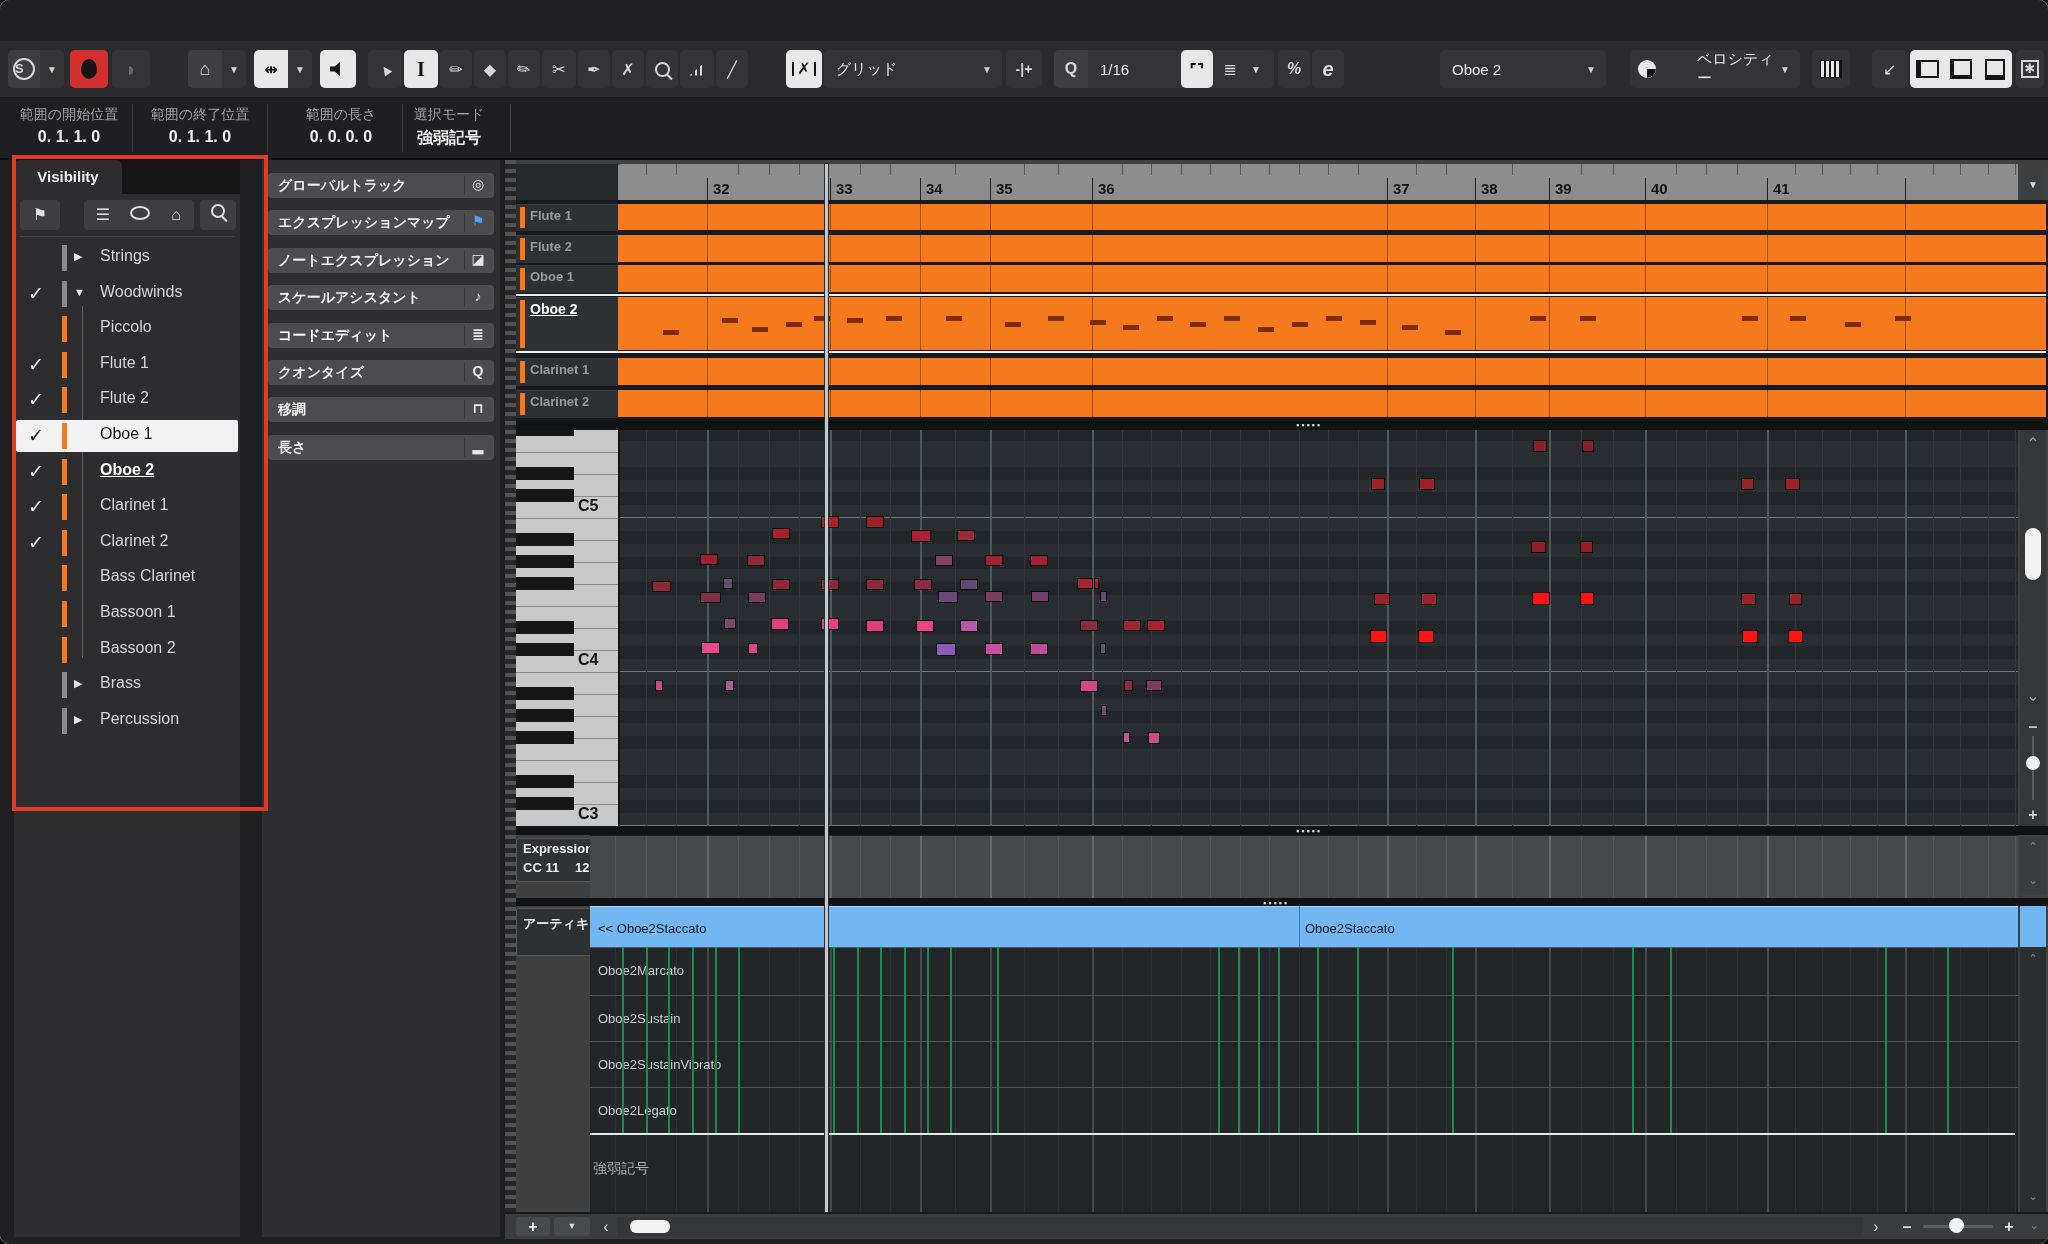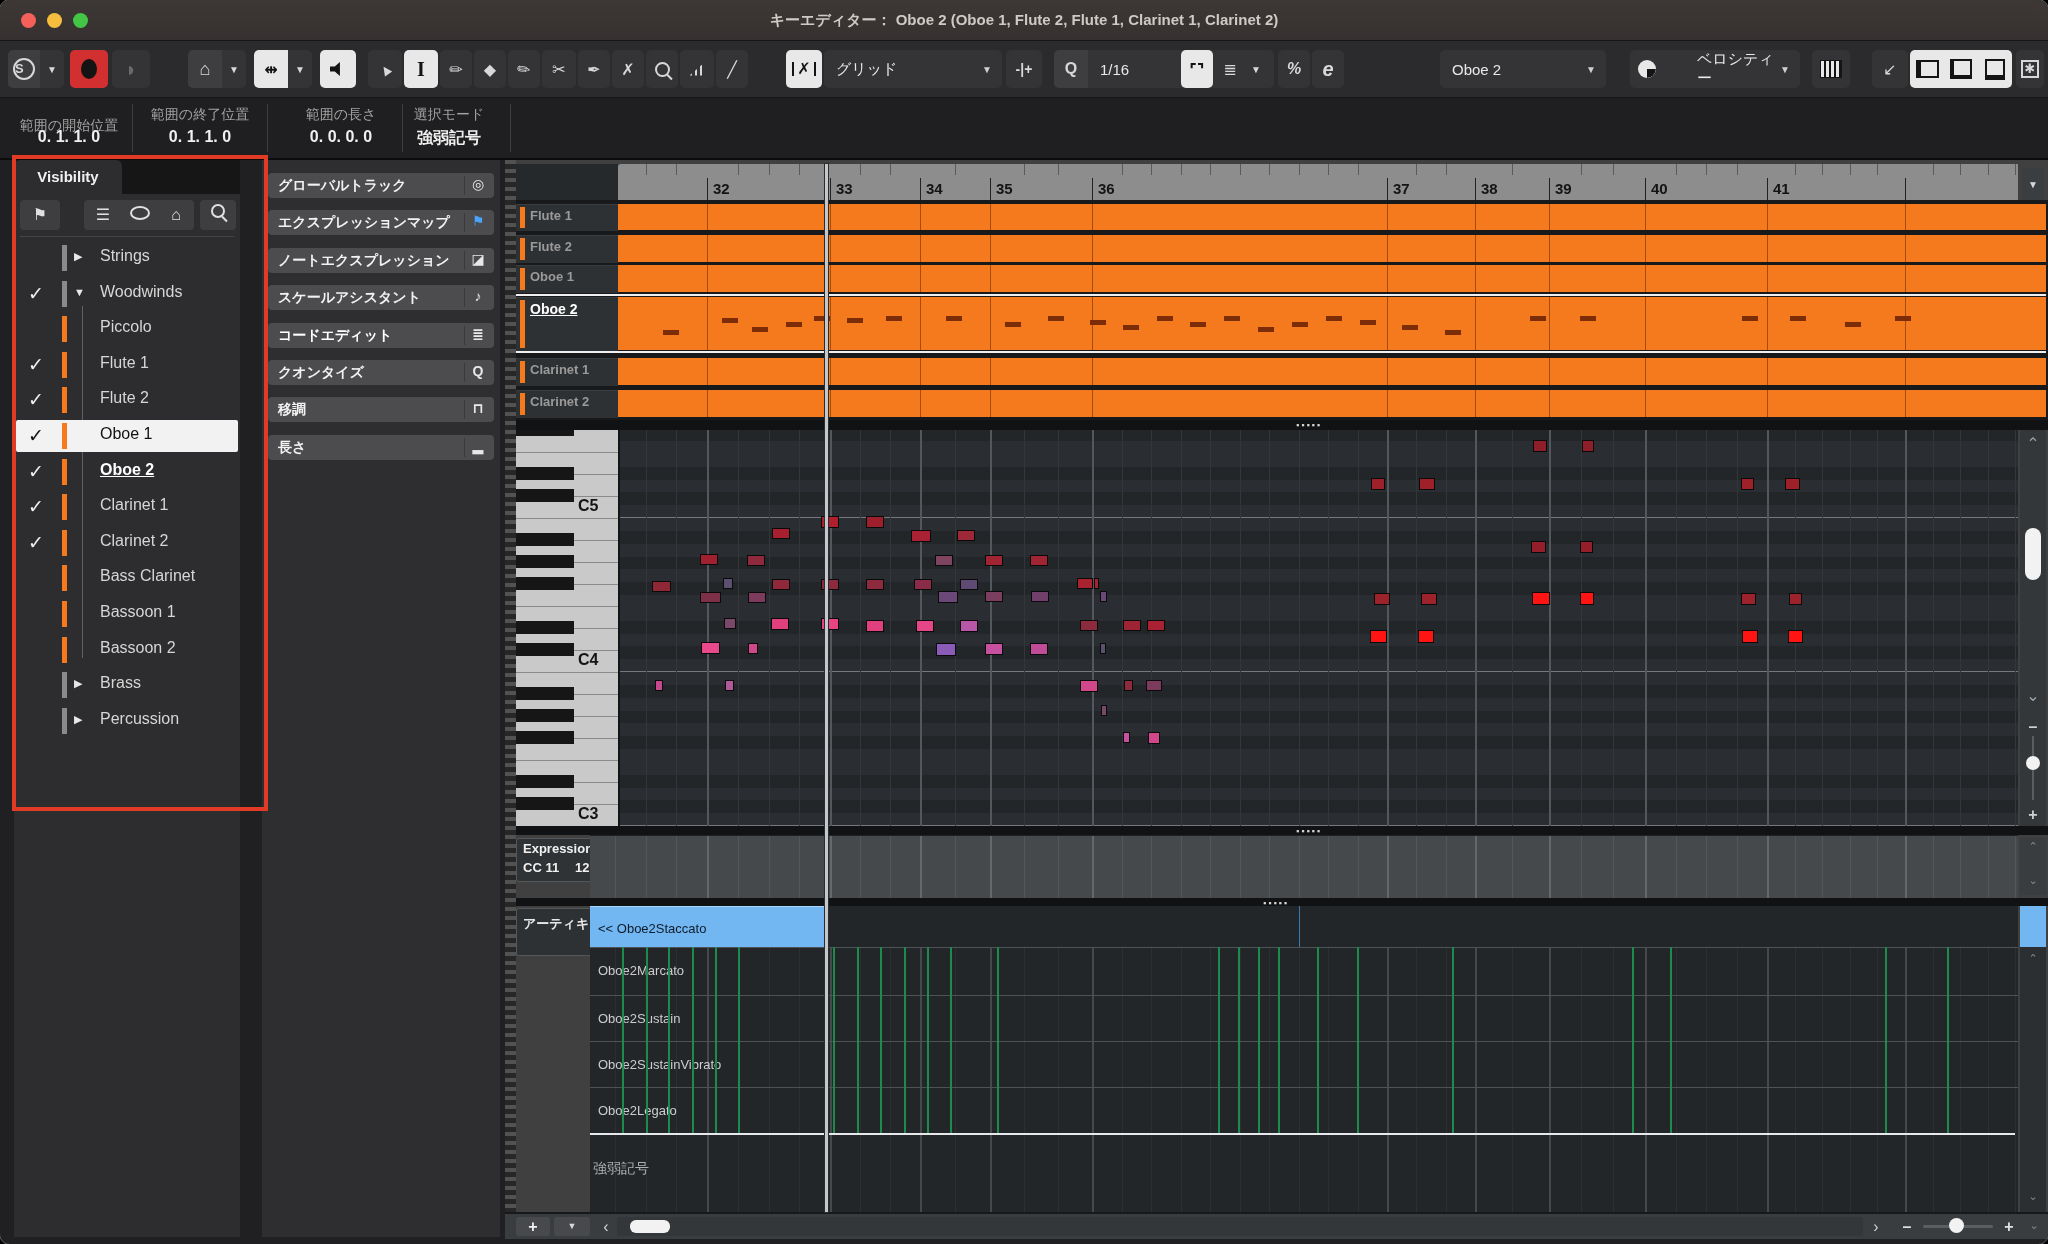--- a/index.html
+++ b/index.html
@@ -30,26 +30,20 @@
   .insp-btn{position:absolute;left:6px;width:226px;height:25px;background:#4c4c4e;border-radius:4px;color:#f2f2f2;font-size:14px;font-weight:bold;display:flex;align-items:center;}
   
   #editor{position:absolute;left:505px;top:160px;width:1543px;height:1077px;background:#404040;}
   .dotgrip{position:absolute;color:#d8d8d8;font-size:9px;letter-spacing:2px;line-height:8px;z-index:30;}
 </style>
 </head>
 <body>
 
 <div id="win">
 
-  <div id="titlebar">
-    <span class="light" style="left:21px;background:#f5605a;"></span>
-    <span class="light" style="left:47px;background:#f6bd3e;"></span>
-    <span class="light" style="left:73px;background:#43c645;"></span>
-    <div id="title-text">キーエディター： Oboe 2 (Oboe 1, Flute 2, Flute 1, Clarinet 1, Clarinet 2)</div>
-  </div>
 
   <div id="toolbar">
     <div class="tbtn" style="left:8px;width:32px;border-radius:5px 0 0 5px;">
         <span style="border:2px solid #d8d8d8;border-radius:50%;width:18px;height:18px;line-height:18px;font-size:13px;font-weight:bold;">S</span>
       </div>
     <div class="tbtn dark" style="left:40px;width:24px;border-radius:0 5px 5px 0;">
         <span class="dd">▼</span>
       </div>
     <div class="tbtn" style="left:70px;width:38px;background:#d23030;">
         <span style="width:16px;height:20px;background:#141414;border-radius:50%;"></span>
@@ -172,21 +166,21 @@
     <div class="tbtn white" style="left:1978px;width:34px;border-radius:0 5px 5px 0;">
         <span style="width:16px;height:14px;border:2px solid #141414;border-bottom-width:5px;"></span>
       </div>
     <div class="tbtn dark" style="left:2016px;width:28px;">
         <span style="font-size:13px;border:2px solid #d8d8d8;padding:0 2px;line-height:14px;">✱</span>
       </div>
   </div>
 
   <div id="infoline">
       <div class="ifield" style="position: absolute; left: 18px; top: 6px; width: 102px; height: 48px;">
-        <div class="flabel" style="position: absolute; left: 0px; top: 2px; width: 100%; text-align: center; margin-top: 11px;">範囲の開始位置</div>
+        <div class="flabel" style="position: absolute; left: 0px; top: 2px; width: 100%; text-align: center;">範囲の開始位置</div>
         <div class="fvalue" style="position: absolute; left: 0px; top: 24px; width: 100%; text-align: center;">0. 1. 1.  0</div>
       </div>
       <div class="isep" style="position: absolute; left: 132px;"></div>
       <div class="ifield" style="position: absolute; left: 145px; top: 6px; width: 110px; height: 48px;">
         <div class="flabel" style="position: absolute; left: 0px; top: 2px; width: 100%; text-align: center;">範囲の終了位置</div>
         <div class="fvalue" style="position: absolute; left: 0px; top: 24px; width: 100%; text-align: center;">0. 1. 1.  0</div>
       </div>
       <div class="isep" style="position: absolute; left: 267px;"></div>
       <div class="ifield" style="position: absolute; left: 292px; top: 6px; width: 98px; height: 48px;">
         <div class="flabel" style="position: absolute; left: 0px; top: 2px; width: 100%; text-align: center;">範囲の長さ</div>
@@ -859,20 +853,23 @@
         <div style="position: absolute; left: 727px; top: 41px; width: 2px; height: 186px; background: rgb(29, 138, 78);"></div>
         <div style="position: absolute; left: 767px; top: 41px; width: 2px; height: 186px; background: rgb(29, 138, 78);"></div>
         <div style="position: absolute; left: 862px; top: 41px; width: 2px; height: 186px; background: rgb(29, 138, 78);"></div>
         <div style="position: absolute; left: 1042px; top: 41px; width: 2px; height: 186px; background: rgb(29, 138, 78);"></div>
         <div style="position: absolute; left: 1080px; top: 41px; width: 2px; height: 186px; background: rgb(29, 138, 78);"></div>
         <div style="position: absolute; left: 1295px; top: 41px; width: 2px; height: 186px; background: rgb(29, 138, 78);"></div>
         <div style="position: absolute; left: 1357px; top: 41px; width: 2px; height: 186px; background: rgb(29, 138, 78);"></div>
         <div style="position: absolute; left: 0px; top: 0px; width: 236px; height: 41px; background: rgb(114, 182, 242); border-top: 1px solid rgb(168, 212, 250); box-sizing: border-box;">
           <div style="position: absolute; left: 8px; top: 14px; font-size: 13px; color: rgb(14, 28, 42);">&lt;&lt; Oboe2Staccato</div>
         </div>
+        <div style="position: absolute; left: 239px; top: 0px; width: 1217px; height: 41px; background: rgb(114, 182, 242); border-top: 1px solid rgb(168, 212, 250); box-sizing: border-box;">
+          <div style="position: absolute; left: 476px; top: 14px; font-size: 13px; color: rgb(14, 28, 42);">Oboe2Staccato</div>
+        </div>
         <div style="position: absolute; left: 709px; top: 0px; width: 1px; height: 41px; background: rgb(62, 120, 180);"></div>
         <div style="position: absolute; left: 3px; top: 254px; font-size: 14px; color: rgb(176, 176, 176);">強弱記号</div>
       </div>
       <div style="position: absolute; left: 1515px; top: 746px; width: 26px; height: 306px; background: rgb(44, 47, 50);">
         <div style="position: absolute; left: 0px; top: 0px; width: 26px; height: 41px; background: rgb(114, 182, 242);"></div>
         <div style="position: absolute; left: 2px; top: 46px; width: 22px; height: 18px; text-align: center; color: rgb(132, 137, 141); font-size: 11px;">⌃</div>
         <div style="position: absolute; left: 2px; top: 284px; width: 22px; height: 18px; text-align: center; color: rgb(132, 137, 141); font-size: 11px;">⌄</div>
       </div>
       <div style="position: absolute; left: 0px; top: 1052px; width: 1543px; height: 25px; background: rgb(58, 61, 64); border-top: 2px solid rgb(23, 24, 26);">
         <div style="position: absolute; left: 11px; top: 3px; width: 34px; height: 19px; background: rgb(71, 73, 77); border-radius: 3px; text-align: center; line-height: 19px; color: rgb(240, 240, 240); font-weight: bold;">+</div>

